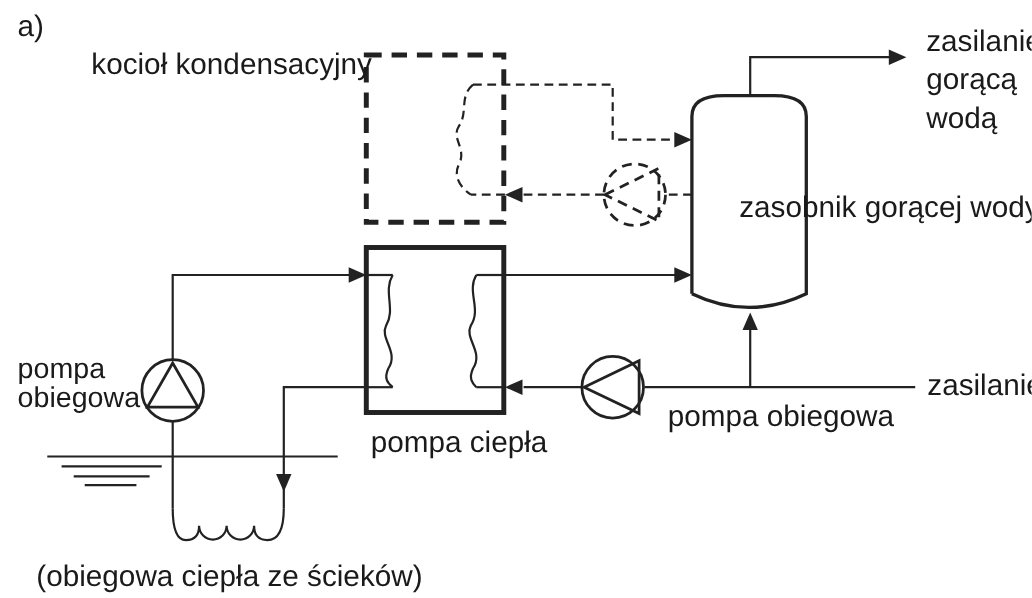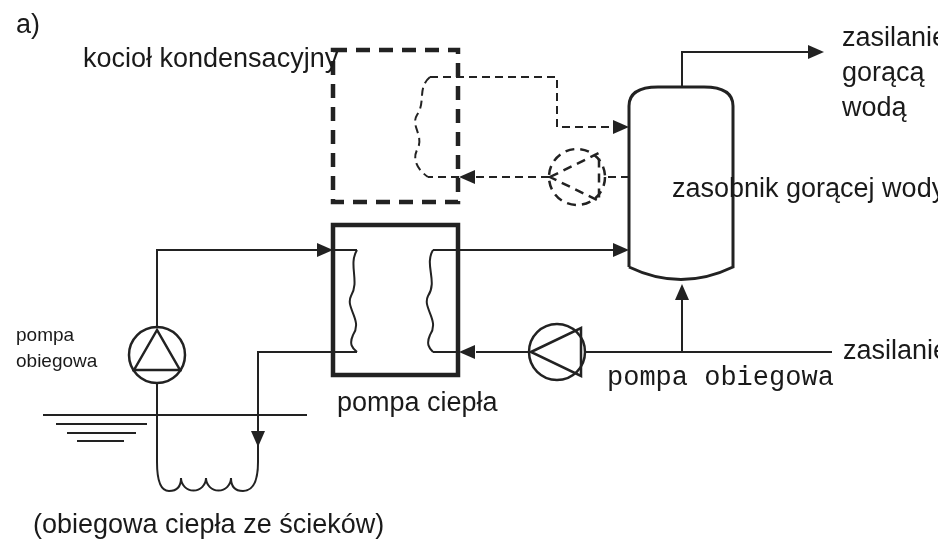--- a/index.html
+++ b/index.html
@@ -13,21 +13,21 @@
   }
   #diagram-svg{position:absolute;left:0;top:0;}
   .lbl{
     position:absolute;
     font-size:27px;
     line-height:33px;
     color:#1a1a1a;
     white-space:nowrap;
     letter-spacing:0px;
   }
-  .lbl.small-leading{font-size:19px;line-height:26px;}
+  .lbl.small-leading{font-size:26px;line-height:26px;}
   .lbl.wide-leading{line-height:35px;}
 </style>
 </head>
 <body>
 
 <div id="canvas">
 
   <svg id="diagram-svg" width="938" height="544" viewBox="0 0 938 544">
     <g stroke="#222222" fill="none" stroke-width="2" stroke-linecap="butt">
 
@@ -138,19 +138,19 @@
 
   <div class="lbl" style="left:672px;top:172px;">zasobnik gorącej wody</div>
 
   <div class="lbl small-leading" style="left:16px;top:322px;">
     <div>pompa</div>
     <div>obiegowa</div>
   </div>
 
   <div class="lbl" style="left:337px;top:386px;">pompa ciepła</div>
 
-  <div class="lbl" style="left:607px;top:362px;font-family:Liberation Mono, monospace;">pompa obiegowa</div>
+  <div class="lbl" style="left:607px;top:362px;">pompa obiegowa</div>
 
   <div class="lbl" style="left:843px;top:334px;">zasilanie</div>
 
   <div class="lbl" style="left:33px;top:508px;">(obiegowa ciepła ze ścieków)</div>
 
 </div>
 
 </body></html>

